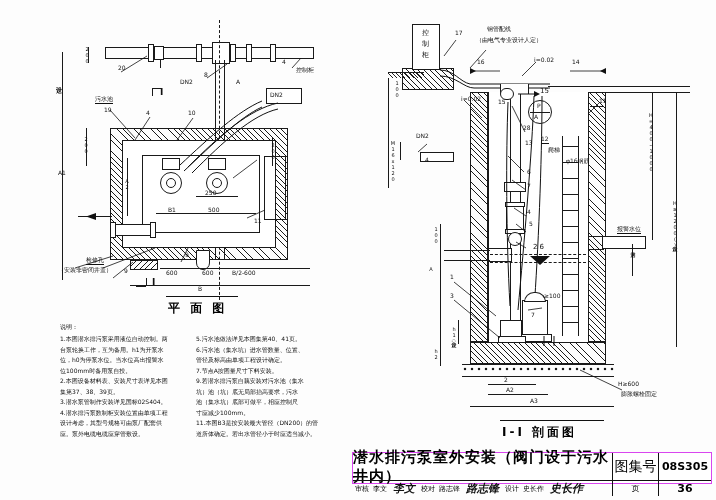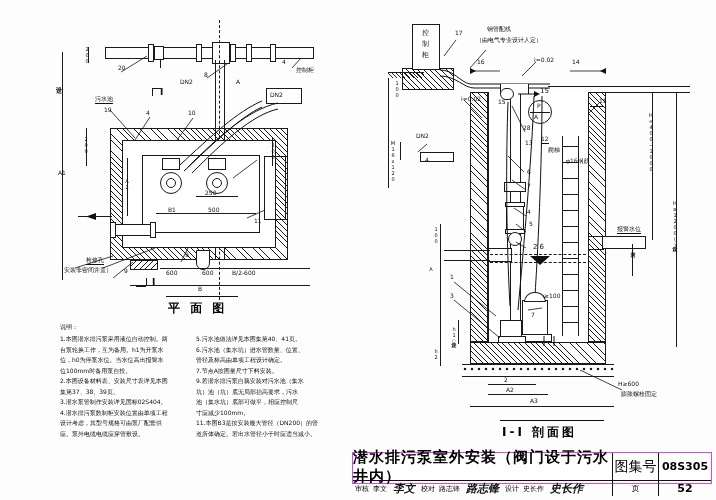--- a/index.html
+++ b/index.html
@@ -426,16 +426,16 @@
       <span class="cell">李文</span>
       <span class="sig">李文</span>
       <span class="cell">校对</span>
       <span class="cell">路志锋</span>
       <span class="sig">路志锋</span>
       <span class="cell">设计</span>
       <span class="cell">史长作</span>
       <span class="sig">史长作</span>
     </div>
     <div id="tb-page-lab">页</div>
-    <div id="tb-page-val">52</div>
+    <div id="tb-page-val">36</div>
   </div>
 
 </div>
 
 </body></html>

